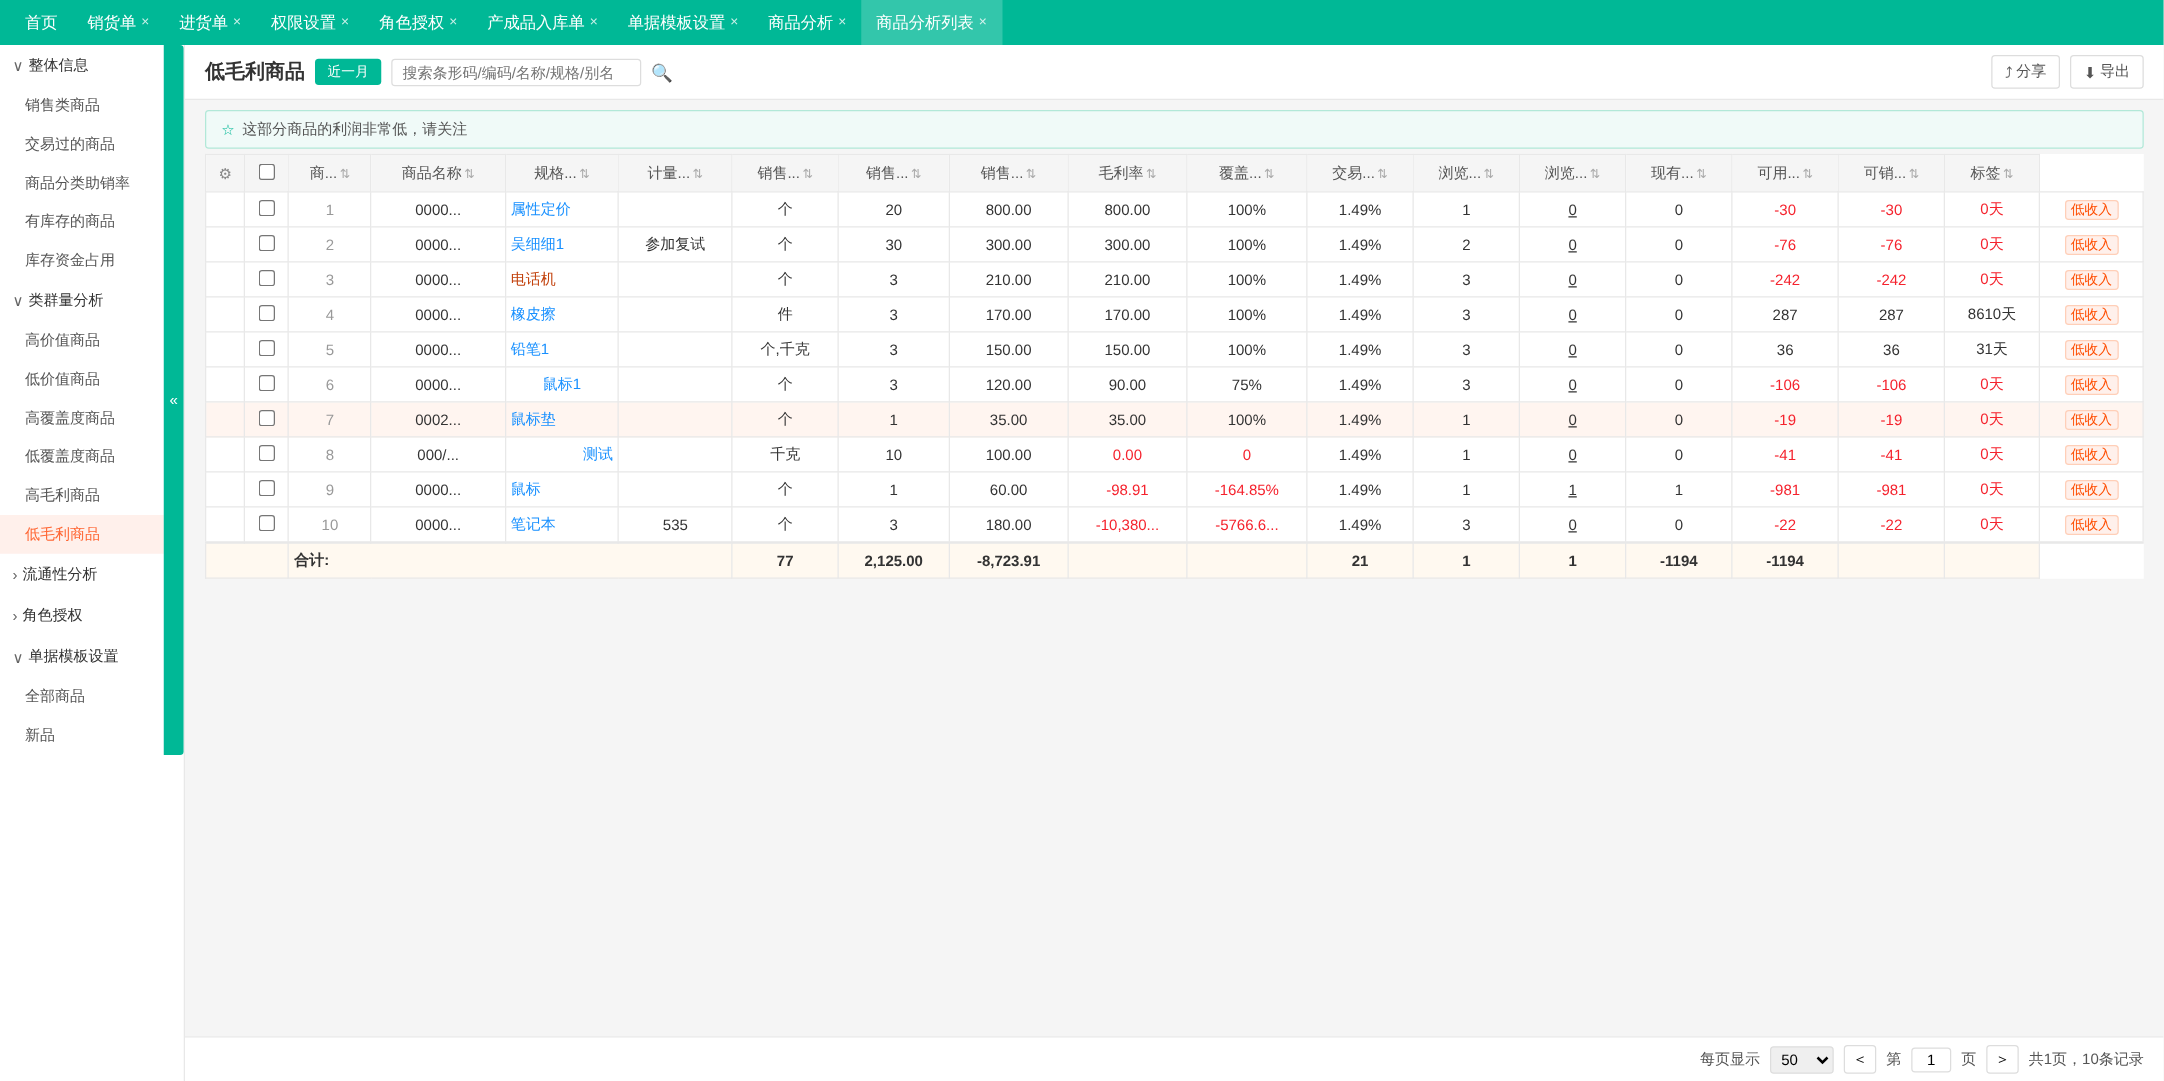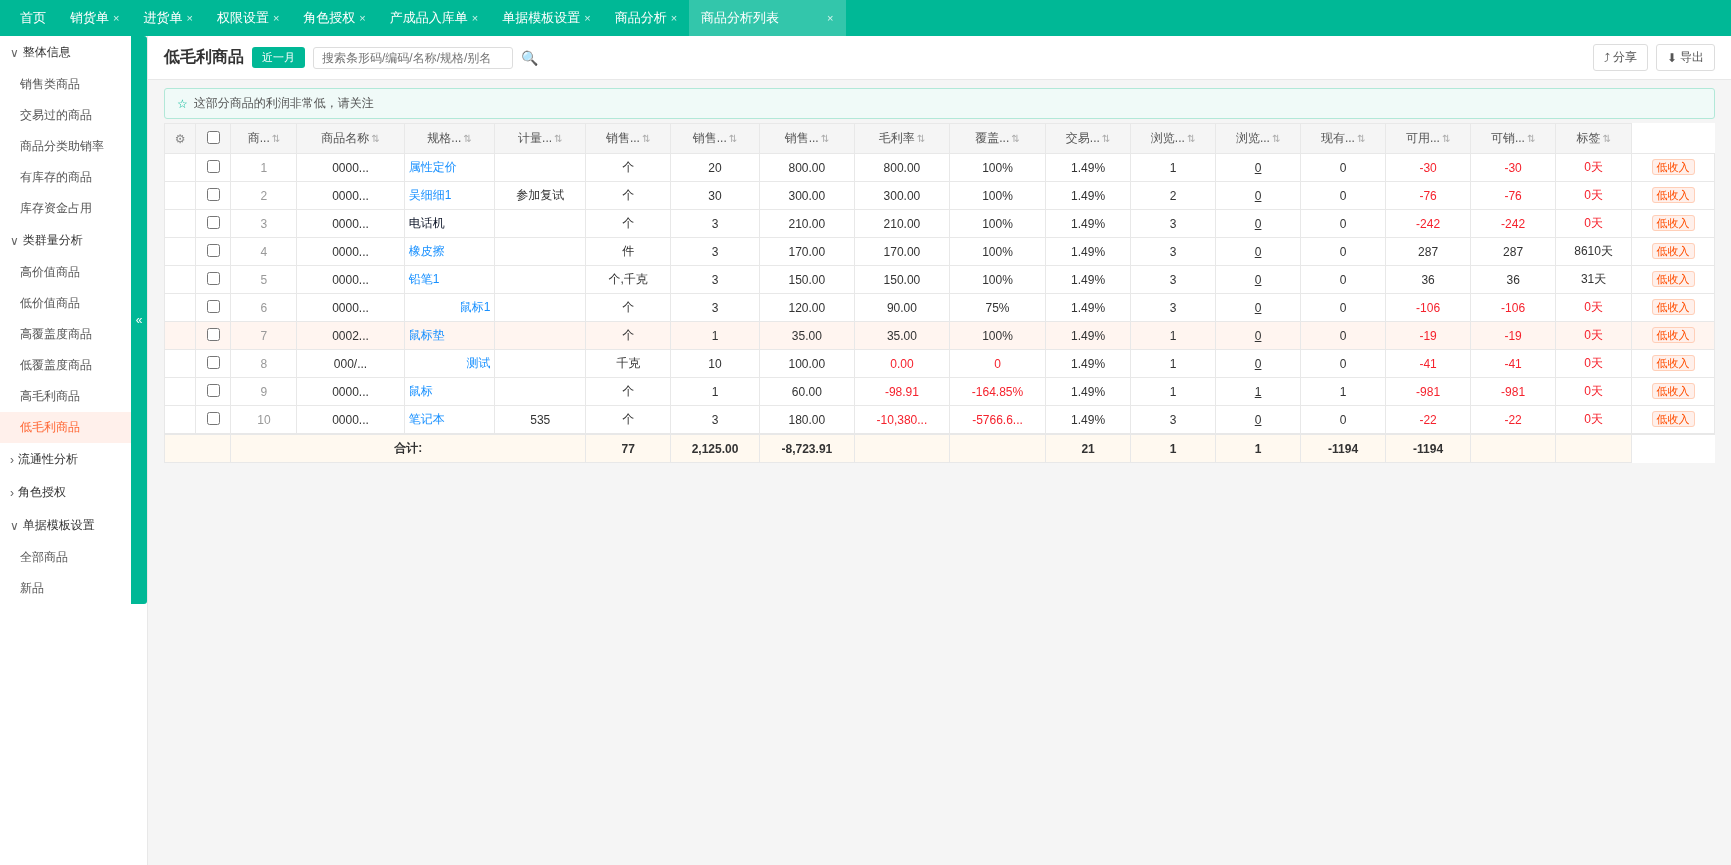--- a/index.html
+++ b/index.html
@@ -16,21 +16,21 @@
     .top-nav .nav-item {
       color: #fff;
       padding: 0 12px;
       height: 36px;
       display: flex;
       align-items: center;
       cursor: pointer;
       font-size: 13px;
       white-space: nowrap;
     }
-    .top-nav .nav-item.active { background: rgba(255,255,255,0.2); gap: 44px; }
+    .top-nav .nav-item.active { background: rgba(255,255,255,0.2); }
     .top-nav .nav-item .close-x { margin-left: 4px; font-size: 11px; opacity: 0.8; }
     
     
     .main-layout {
       display: flex;
       height: calc(100vh - 36px);
     }
     
     
     .sidebar {
@@ -452,21 +452,21 @@
     <td style="color:#f5222d">-76</td>
     <td style="color:#f5222d">-76</td>
     <td style="color:#f5222d">0天</td>
     <td><span class="tag-low-income">低收入</span></td>
   </tr>
             <tr>
     <td style="text-align:center;"></td>
     <td style="text-align:center;"><input type="checkbox" style=""></td>
     <td style="color:#999;text-align:center;">3</td>
     <td>0000...</td>
-    <td style="text-align:left;color:#0f172a;cursor:pointer;">电话机</td>
+    <td style="text-align:left;color:#c2410c;cursor:pointer;">电话机</td>
     <td></td>
     <td>个</td>
     <td>3</td>
     <td>210.00</td>
     <td style="">210.00</td>
     <td style="">100%</td>
     <td>1.49%</td>
     <td>3</td>
     <td class="underline">0</td>
     <td>0</td>
@@ -515,21 +515,21 @@
     <td style="">36</td>
     <td style="">36</td>
     <td style="">31天</td>
     <td><span class="tag-low-income">低收入</span></td>
   </tr>
             <tr>
     <td style="text-align:center;"></td>
     <td style="text-align:center;"><input type="checkbox" style=""></td>
     <td style="color:#999;text-align:center;">6</td>
     <td>0000...</td>
-    <td style="text-align:right;color:#1890ff;cursor:pointer;">鼠标1</td>
+    <td style="text-align:center;color:#1890ff;cursor:pointer;">鼠标1</td>
     <td></td>
     <td>个</td>
     <td>3</td>
     <td>120.00</td>
     <td style="">90.00</td>
     <td style="">75%</td>
     <td>1.49%</td>
     <td>3</td>
     <td class="underline">0</td>
     <td>0</td>
@@ -619,32 +619,46 @@
     <td>0</td>
     <td style="color:#f5222d">-22</td>
     <td style="color:#f5222d">-22</td>
     <td style="color:#f5222d">0天</td>
     <td><span class="tag-low-income">低收入</span></td>
   </tr>
           </tbody>
         <tfoot>
           <tr class="total-row">
             <td colspan="2"></td>
-            <td colspan="4" style="text-align:center;font-weight:bold;">合计:</td>
+            <td colspan="4" style="text-align:left;font-weight:bold;">合计:</td>
             <td>77</td>
             <td>2,125.00</td>
             <td class="text-red">-8,723.91</td>
             <td></td>
             <td></td>
             <td>21</td>
             <td>1</td>
             <td>1</td>
             <td class="text-red">-1194</td>
             <td class="text-red">-1194</td>
             <td></td>
             <td></td>
           </tr>
         </tfoot>
       </table>
     </div>
 
+    <div class="bottom-bar">
+      <span>每页显示</span>
+      <select class="page-size-select">
+        <option>50</option>
+        <option>100</option>
+        <option>200</option>
+      </select>
+      <button class="page-btn">＜</button>
+      <span>第</span>
+      <input class="page-input" type="text" value="1" style="">
+      <span>页</span>
+      <button class="page-btn">＞</button>
+      <span>共1页，10条记录</span>
+    </div>
   </div>
 </div>
 
 </body></html>

